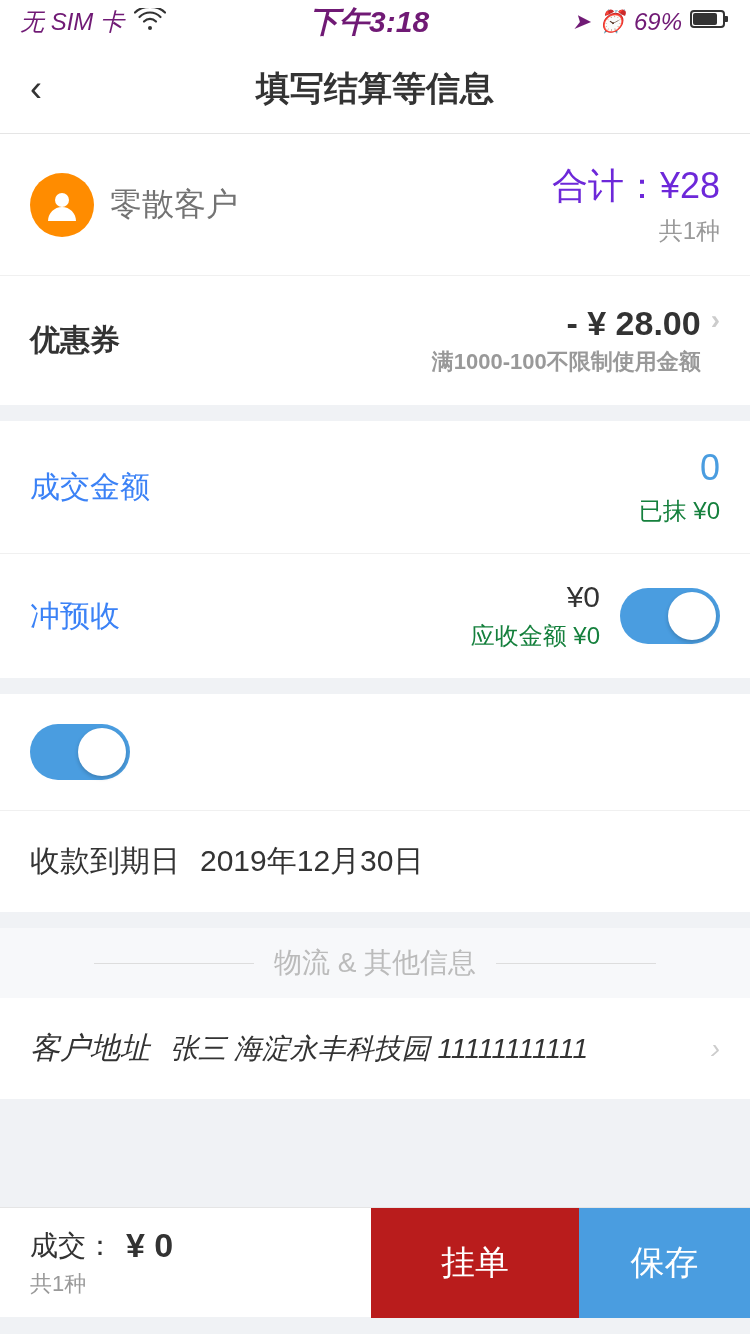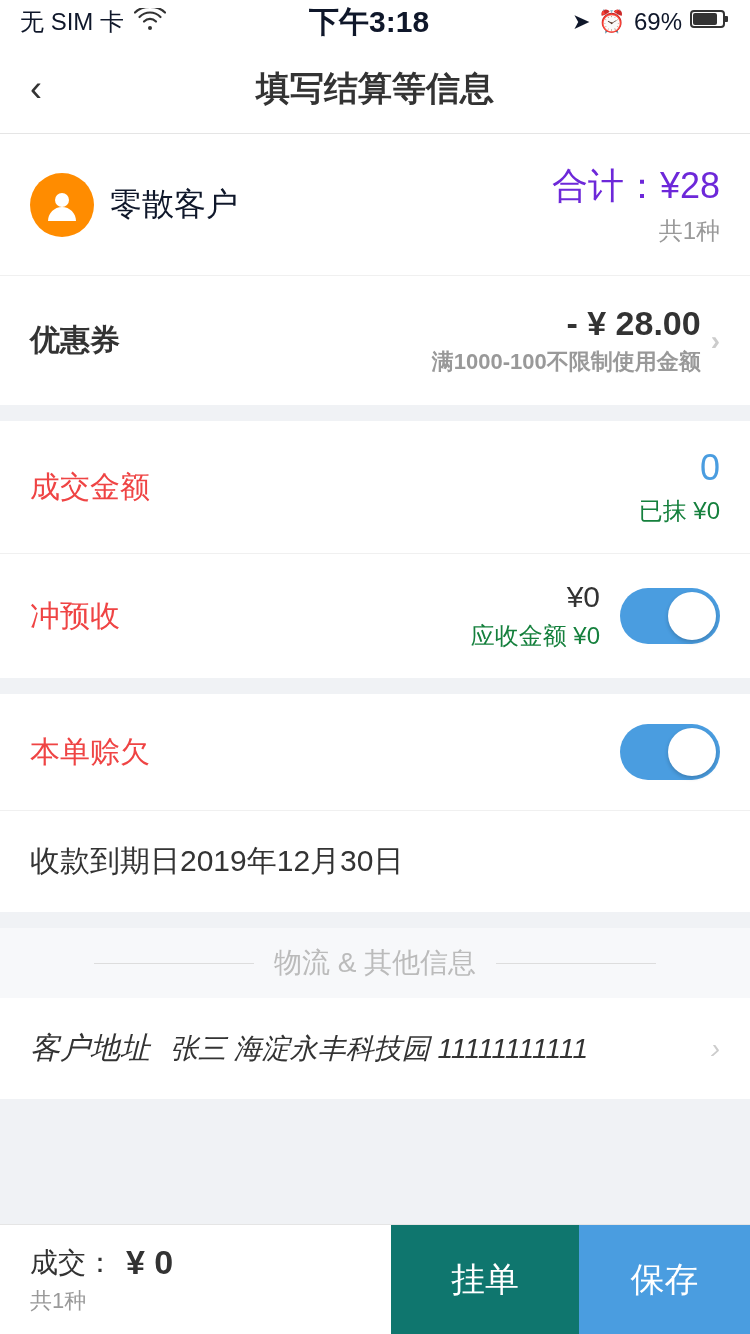--- a/index.html
+++ b/index.html
@@ -17,21 +17,22 @@
     
     .status-bar {
       width: 750px;
       height: 44px;
       background: #fff;
       display: flex;
       align-items: center;
       justify-content: space-between;
       padding: 6px 20px;
       font-size: 24px;
-      color: #0f172a;
+      color: #701a75;
+      font-style: italic;
     }
     .status-left { display: flex; align-items: center; gap: 10px; }
     .status-center { font-size: 30px; font-weight: 600; }
     .status-right { display: flex; align-items: center; gap: 8px; font-size: 24px; }
 
     
     .nav-bar {
       width: 750px;
       height: 90px;
       background: #fff;
@@ -73,56 +74,56 @@
       width: 64px;
       height: 64px;
       border-radius: 50%;
       background: #ff8c00;
       display: flex;
       align-items: center;
       justify-content: center;
       font-size: 30px;
       color: #fff;
     }
-    .customer-name { font-size: 32px; color: #0f172a; }
+    .customer-name { font-size: 32px; color: #737373; }
     .customer-right { text-align: right; }
     .total-amount { font-size: 36px; color: #6d28d9; }
     .total-count { font-size: 24px; color: #999; margin-top: 4px; }
 
     
     .coupon-row {
       display: flex;
       align-items: center;
       justify-content: space-between;
       padding: 28px 30px;
       background: #fff;
       border-top: 1px solid #f0f0f0;
       font-weight: bold;
     }
     .coupon-label { font-size: 30px; color: #333; }
-    .coupon-right { display: flex; align-items: center; gap: 10px; }
+    .coupon-right { display: flex; align-items: flex-start; gap: 10px; }
     .coupon-info { text-align: right; }
     .coupon-discount { font-size: 34px; color: #333; }
     .coupon-desc { font-size: 22px; color: #999; margin-top: 4px; }
     .chevron-icon { font-size: 28px; color: #ccc; }
 
     
     .transaction-section {
       background: #fff;
       margin-bottom: 16px;
     }
     .transaction-row {
       display: flex;
       align-items: center;
       justify-content: space-between;
       padding: 26px 30px;
       border-bottom: 1px solid #f0f0f0;
     }
     .transaction-row:last-child { border-bottom: none; }
-    .row-label { font-size: 30px; color: #ef4444; }
+    .row-label { font-size: 30px; color: #3b82f6; }
     .row-right { display: flex; align-items: center; gap: 20px; }
     .amount-blue { font-size: 36px; color: #4a9de0; }
     .round-off-btn {
       border: 1px solid #ccc;
       border-radius: 8px;
       padding: 10px 24px;
       font-size: 26px;
       color: #666;
       background: #fff;
       cursor: pointer;
@@ -164,20 +165,21 @@
     }
     .debt-row:last-child { border-bottom: none; }
 
     
     .due-date-row {
       padding: 30px 30px;
       font-size: 30px;
       color: #333;
       display: flex;
       align-items: center;
+      gap: 20px;
     }
     .due-date-label { color: #333; }
     .due-date-value { color: #333; }
 
     
     .logistics-divider {
       background: #f7f8fa;
       height: 70px;
       display: flex;
       align-items: center;
@@ -208,40 +210,40 @@
       padding: 30px 30px;
       cursor: pointer;
       font-style: italic;
     }
     .address-label { font-size: 30px; color: #333; min-width: 120px; }
     .address-value { font-size: 28px; color: #333; flex: 1; margin-left: 20px; }
 
     
     .bottom-bar {
       position: fixed;
-      bottom: 0;
+      bottom: 17px;
       left: 0;
       width: 750px;
       height: 110px;
       background: #fff;
       display: flex;
       align-items: center;
       border-top: 1px solid #e5e5e5;
     }
     .bottom-info {
       flex: 1;
       padding: 0 30px;
     }
     .bottom-deal { font-size: 28px; color: #333; display: flex; align-items: center; gap: 12px; }
     .bottom-deal-amount { font-size: 34px; color: #333; font-weight: 600; }
     .bottom-count { font-size: 22px; color: #999; margin-top: 4px; }
     .btn-hold {
-      width: 188px;
+      width: 208px;
       height: 110px;
-      background: #0f766e;
+      background: #b91c1c;
       display: flex;
       align-items: center;
       justify-content: center;
       font-size: 34px;
       color: #fff;
       cursor: pointer;
     }
     .btn-save {
       width: 171px;
       height: 110px;
@@ -341,21 +343,20 @@
       </div>
       <div class="toggle-wrap">
         <div class="toggle-circle"></div>
       </div>
     </div>
   </div>
 </div>
 
 <div class="debt-section">
   <div class="debt-row">
-    <span class="row-label">本单赊欠</span>
     <div class="toggle-wrap">
       <div class="toggle-circle"></div>
     </div>
   </div>
   <div class="due-date-row">
     <span class="due-date-label">收款到期日</span>
     <span class="due-date-value">2019年12月30日</span>
   </div>
 </div>
 

